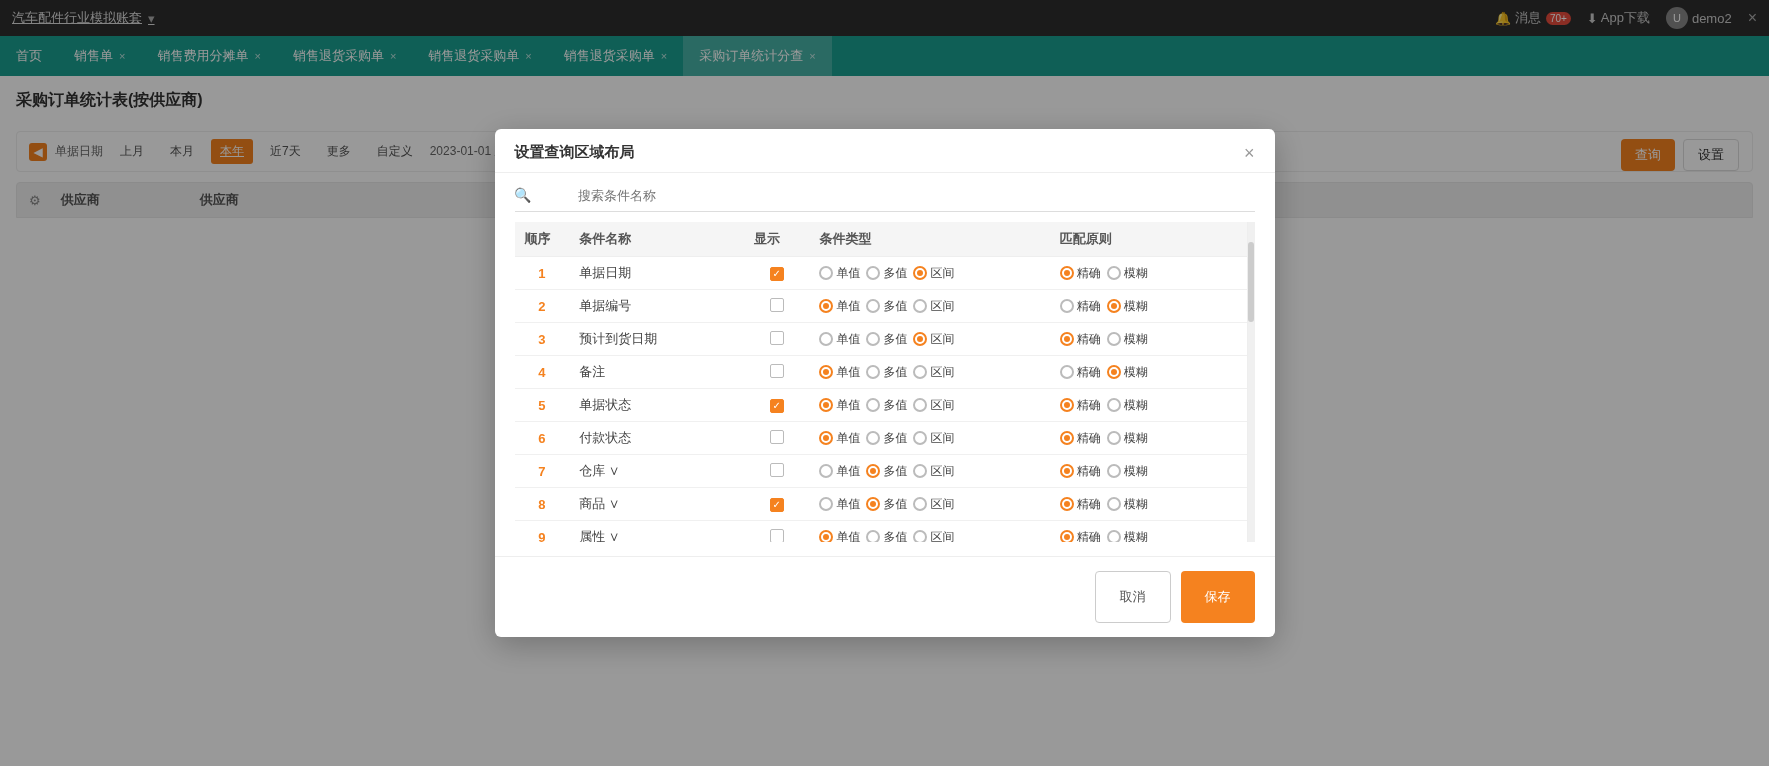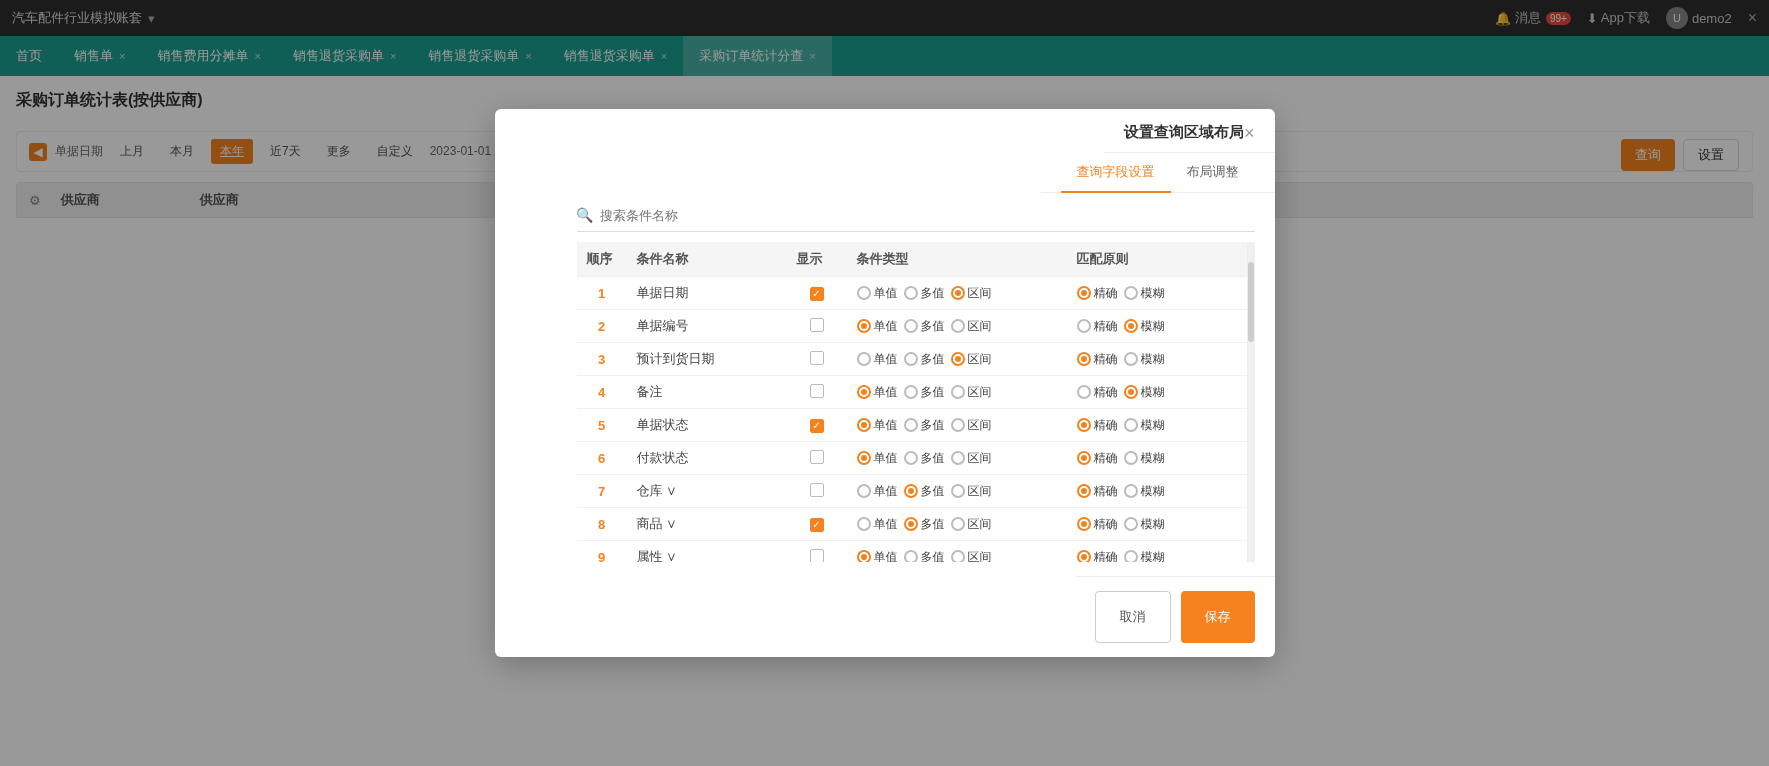--- a/index.html
+++ b/index.html
@@ -8,21 +8,21 @@
     
     .top-bar {
       background: #2d2d2d;
       height: 36px;
       display: flex;
       align-items: center;
       justify-content: space-between;
       padding: 0 12px;
       color: #ccc;
     }
-    .top-bar-left { font-size: 13px; color: #ddd; display: flex; align-items: center; gap: 6px; }
+    .top-bar-left { font-size: 13px; color: #ddd; display: flex; align-items: center; gap: 6px; text-decoration: underline; }
     .top-bar-right { display: flex; align-items: center; gap: 16px; font-size: 13px; color: #ccc; }
     .notification-badge { background: #e74c3c; color: #fff; border-radius: 10px; font-size: 10px; padding: 1px 4px; margin-left: 2px; }
     .close-btn-top { color: #aaa; cursor: pointer; font-size: 16px; }
 
     
     .nav-bar {
       background: #1a9e8f;
       height: 40px;
       display: flex;
       align-items: stretch;
@@ -58,21 +58,20 @@
 
     
     .dialog {
       background: #fff;
       border-radius: 6px;
       width: 780px;
       max-height: 680px;
       box-shadow: 0 8px 32px rgba(0,0,0,0.25);
       display: flex;
       flex-direction: column;
-      align-items: flex-end;
     }
     .dialog-header {
       display: flex;
       align-items: center;
       justify-content: space-between;
       padding: 14px 20px 10px;
       border-bottom: 1px solid #eee;
     }
     .dialog-title { font-size: 15px; font-weight: bold; color: #333; }
     .dialog-close { background: none; border: none; font-size: 18px; color: #999; cursor: pointer; line-height: 1; }
@@ -84,21 +83,21 @@
       color: #666;
       cursor: pointer;
       border-bottom: 2px solid transparent;
       margin-bottom: -1px;
     }
     .dialog-tab.active { color: #f5821f; border-bottom-color: #f5821f; }
 
     .dialog-body { padding: 14px 20px; flex: 1; overflow: hidden; display: flex; flex-direction: column; }
 
     .search-bar { display: flex; align-items: center; border-bottom: 1px solid #ddd; padding-bottom: 8px; margin-bottom: 10px; }
-    .search-bar input { border: none; outline: none; font-size: 13px; color: #666; width: 200px; padding-left: 6px; }
+    .search-bar input { border: none; outline: none; font-size: 13px; color: #666; width: 200px; padding-left: 6px; margin-left: 40px; }
     .search-icon { color: #aaa; font-size: 14px; }
 
     
     .config-table { width: 100%; border-collapse: collapse; }
     .config-table th {
       background: #f5f5f5;
       font-weight: bold;
       color: #555;
       font-size: 13px;
       padding: 8px 10px;
@@ -177,21 +176,21 @@
 
   <div class="top-bar">
     <div class="top-bar-left">
       <span>汽车配件行业模拟账套</span>
       <span style="color:#aaa;">▾</span>
     </div>
     <div class="top-bar-right">
       <span style="display:flex;align-items:center;gap:3px;cursor:pointer;">
         <span>🔔</span>
         <span>消息</span>
-        <span class="notification-badge">99+</span>
+        <span class="notification-badge">70+</span>
       </span>
       <span style="display:flex;align-items:center;gap:3px;cursor:pointer;">
         <span>⬇</span>
         <span>App下载</span>
       </span>
       <span style="display:flex;align-items:center;gap:4px;cursor:pointer;">
         <span style="width:22px;height:22px;border-radius:50%;background:#888;display:inline-flex;align-items:center;justify-content:center;color:#fff;font-size:11px;">U</span>
         <span>demo2</span>
       </span>
       <span class="close-btn-top">×</span>
@@ -259,24 +258,20 @@
   </div>
 
   <div class="overlay">
     <div class="dialog">
 
       <div class="dialog-header">
         <span class="dialog-title">设置查询区域布局</span>
         <button class="dialog-close">×</button>
       </div>
 
-      <div class="dialog-tabs">
-        <div class="dialog-tab active">查询字段设置</div>
-        <div class="dialog-tab">布局调整</div>
-      </div>
 
       <div class="dialog-body">
 
         <div class="search-bar">
           <span class="search-icon">🔍</span>
           <input type="text" style="border: none; outline: none; font-size: 13px; color: rgb(102, 102, 102); width: 200px; padding-left: 6px;" placeholder="搜索条件名称">
         </div>
 
         <div style="display:flex;">
           <div class="table-scroll" style="flex:1;">

